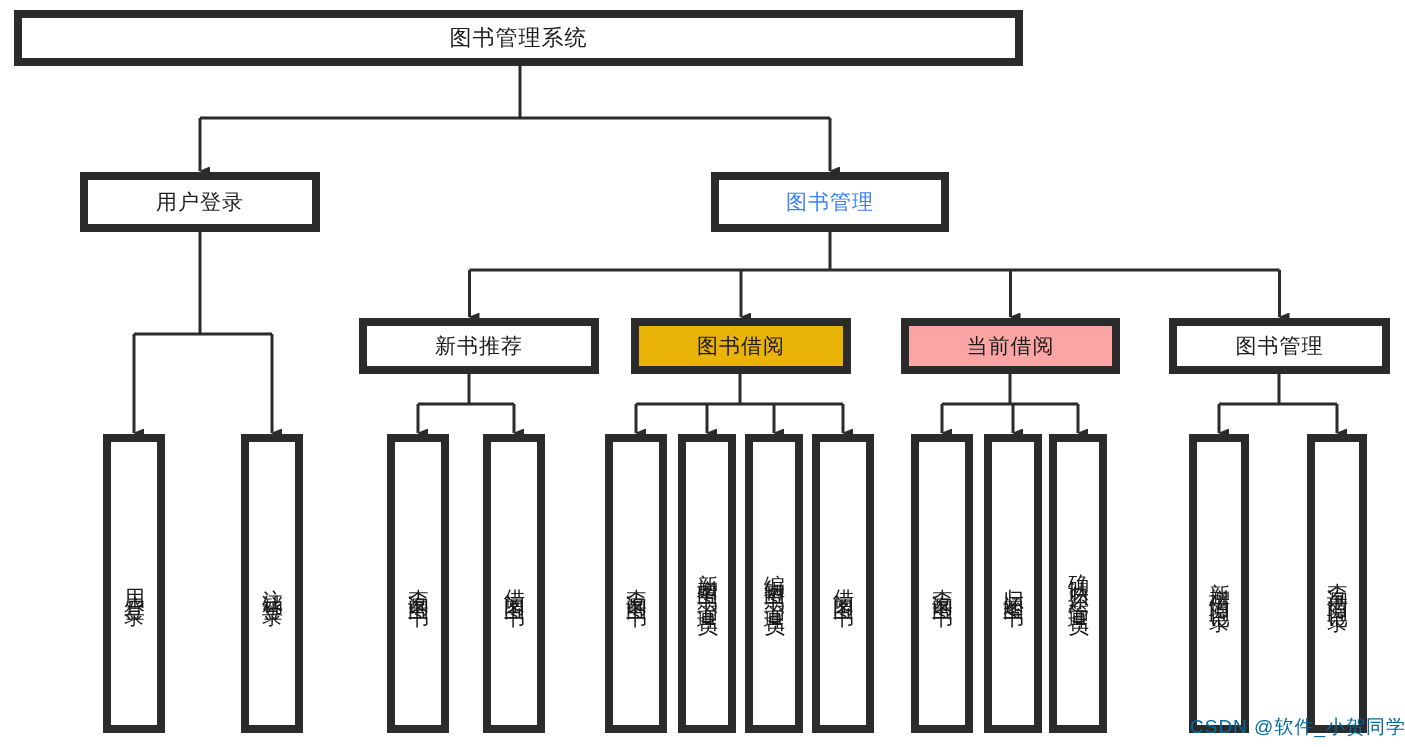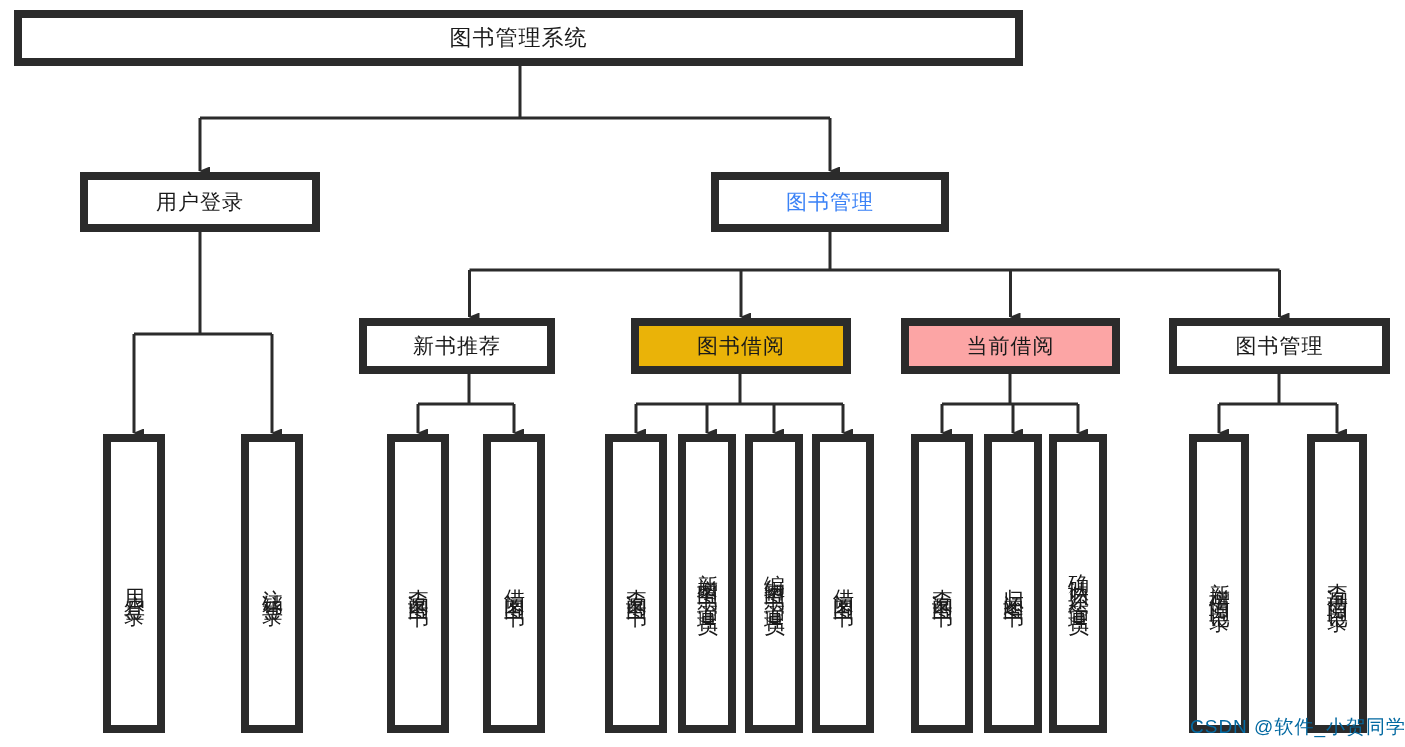--- a/index.html
+++ b/index.html
@@ -105,21 +105,21 @@
 <div id="node-layer">
     <div class="node-box level-0" style="left: 14px; top: 10px; width: 1009px; height: 56px; border-color: rgb(43, 43, 43); background: rgb(255, 255, 255);">
       <span class="node-label" style="color: rgb(26, 26, 26);">图书管理系统</span>
     </div>
     <div class="node-box level-1" style="left: 80px; top: 172px; width: 240px; height: 60px; border-color: rgb(43, 43, 43); background: rgb(255, 255, 255);">
       <span class="node-label" style="color: rgb(26, 26, 26);">用户登录</span>
     </div>
     <div class="node-box level-1" style="left: 711px; top: 172px; width: 238px; height: 60px; border-color: rgb(43, 43, 43); background: rgb(255, 255, 255);">
       <span class="node-label" style="color: #3b82f6; text-align: right;">图书管理</span>
     </div>
-    <div class="node-box level-2" style="left: 359px; top: 318px; width: 196px; height: 56px; border-color: rgb(43, 43, 43); background: rgb(255, 255, 255);">
+    <div class="node-box level-2" style="left: 359px; top: 318px; width: 240px; height: 56px; border-color: rgb(43, 43, 43); background: rgb(255, 255, 255);">
       <span class="node-label" style="color: rgb(26, 26, 26);">新书推荐</span>
     </div>
     <div class="node-box level-2" style="left: 631px; top: 318px; width: 220px; height: 56px; border-color: rgb(43, 43, 43); background: #eab308;">
       <span class="node-label" style="color: rgb(26, 26, 26);">图书借阅</span>
     </div>
     <div class="node-box level-2" style="left: 901px; top: 318px; width: 219px; height: 56px; border-color: rgb(43, 43, 43); background: #fca5a5; align-items: center;">
       <span class="node-label" style="color: rgb(26, 26, 26);">当前借阅</span>
     </div>
     <div class="node-box level-2" style="left: 1169px; top: 318px; width: 221px; height: 56px; border-color: rgb(43, 43, 43); background: rgb(255, 255, 255);">
       <span class="node-label" style="color: rgb(26, 26, 26);">图书管理</span>

